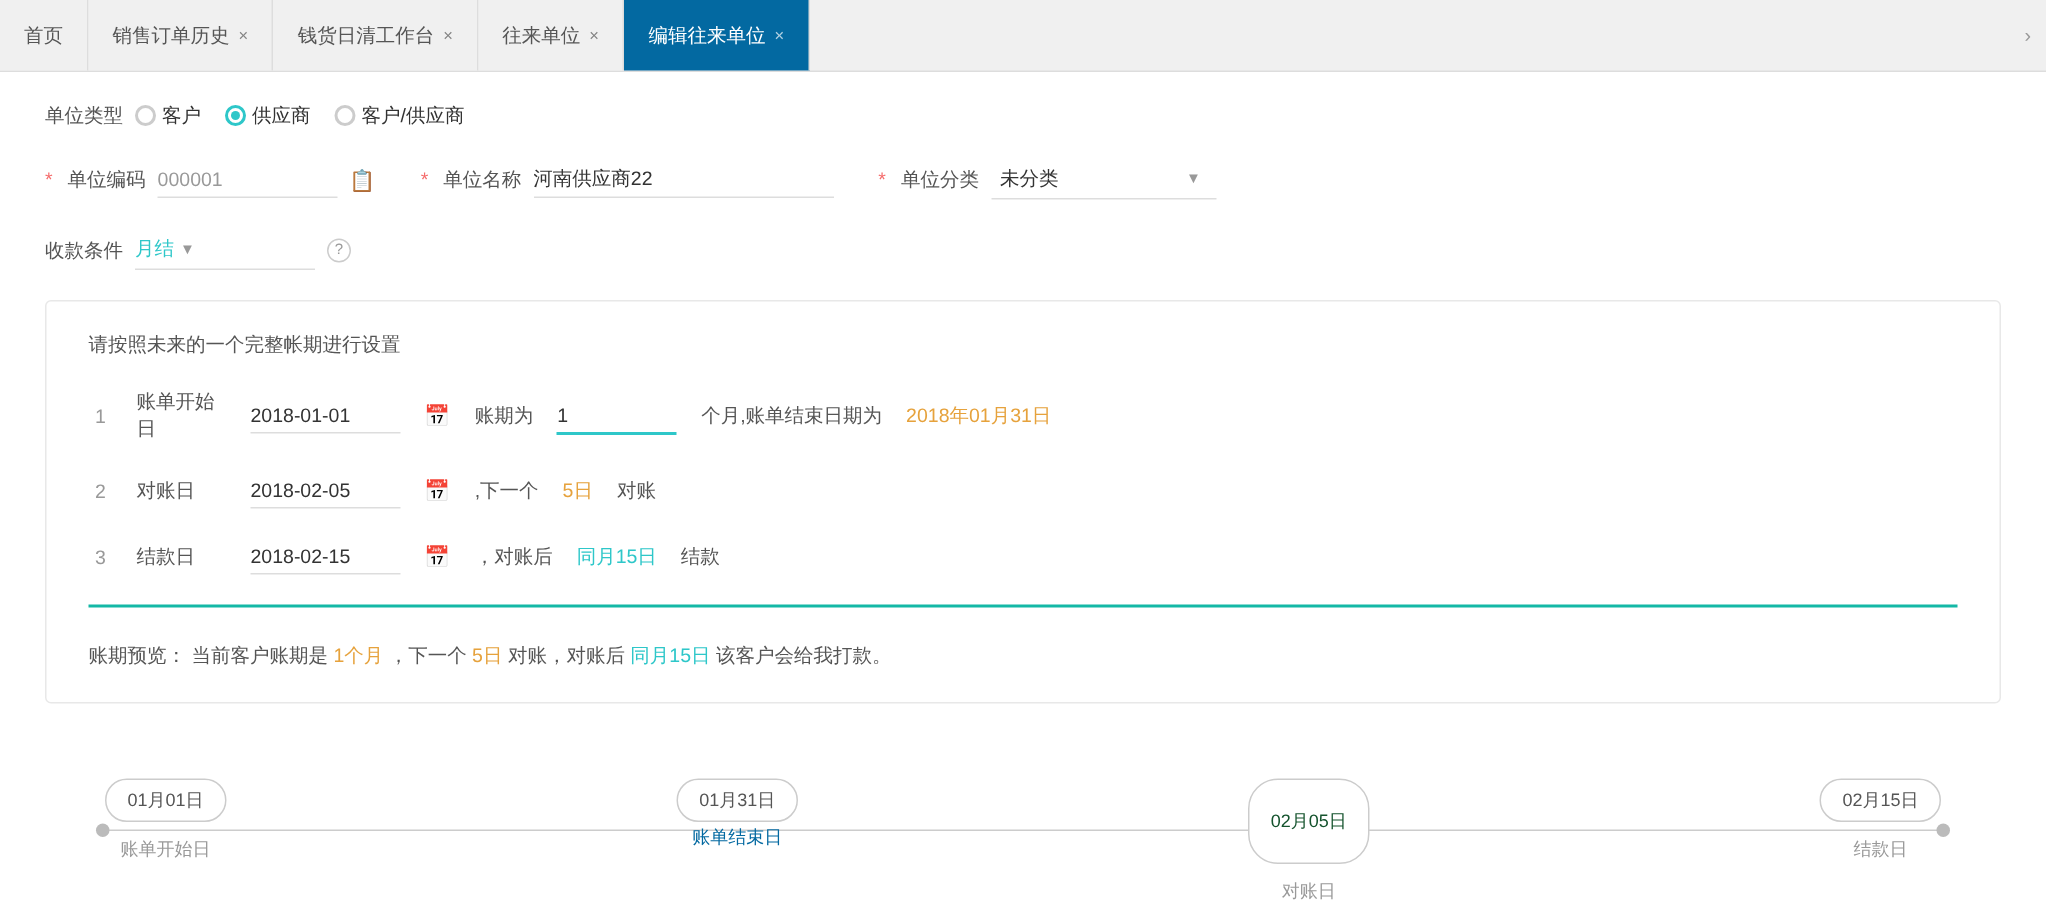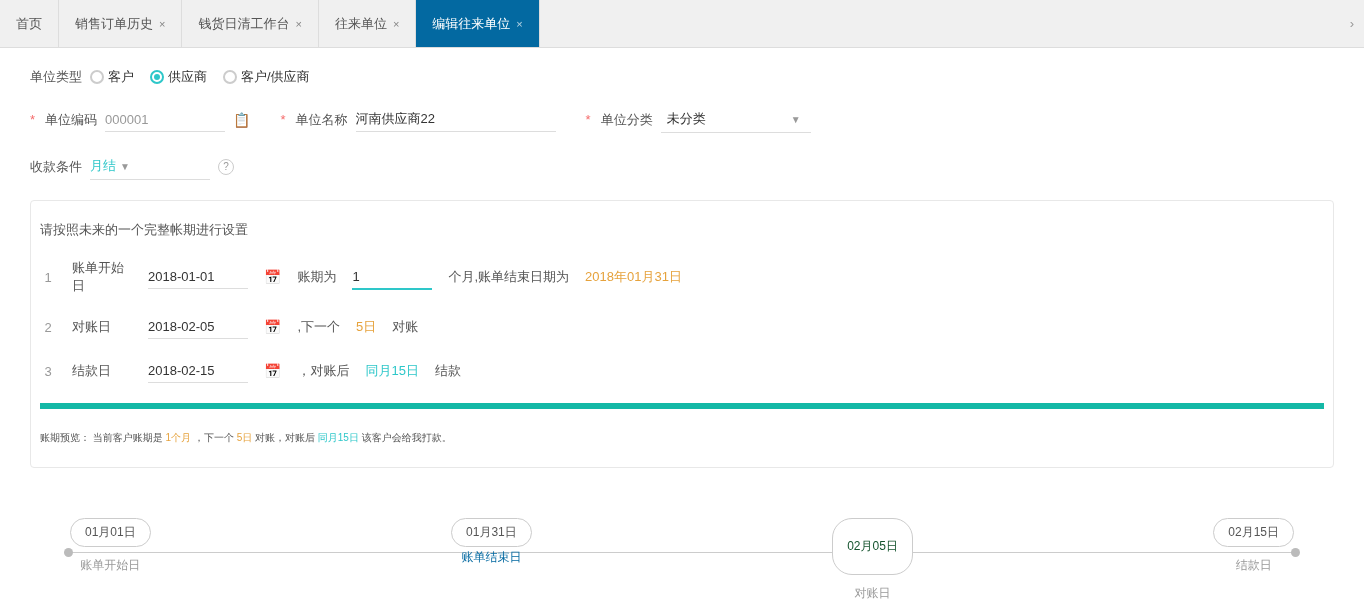--- a/index.html
+++ b/index.html
@@ -156,21 +156,21 @@
       border: 1px solid #ccc;
       color: #999;
       font-size: 10px;
       cursor: pointer;
     }
 
     
     .section-box {
       border: 1px solid #e8e8e8;
       border-radius: 4px;
-      padding: 20px 9px;
+      padding: 20px 28px;
       margin-top: 14px;
     }
     .section-title {
       color: #555;
       margin-bottom: 20px;
       font-size: 13px;
     }
 
     
     .period-row {
@@ -213,22 +213,22 @@
       color: #555;
       font-size: 13px;
     }
     .highlight-orange { color: #e6a23c; }
     .highlight-teal { color: #2ec7c9; }
 
     
     .preview-section {
       margin-top: 20px;
       padding-top: 20px;
-      border-top: 6px solid #14b8a6;
-      font-size: 10px;
+      border-top: 2px solid #14b8a6;
+      font-size: 13px;
       color: #555;
     }
     .preview-text { line-height: 1.8; }
 
     
     .timeline-section {
       margin-top: 30px;
       padding: 20px 30px;
       background: #fff;
     }

